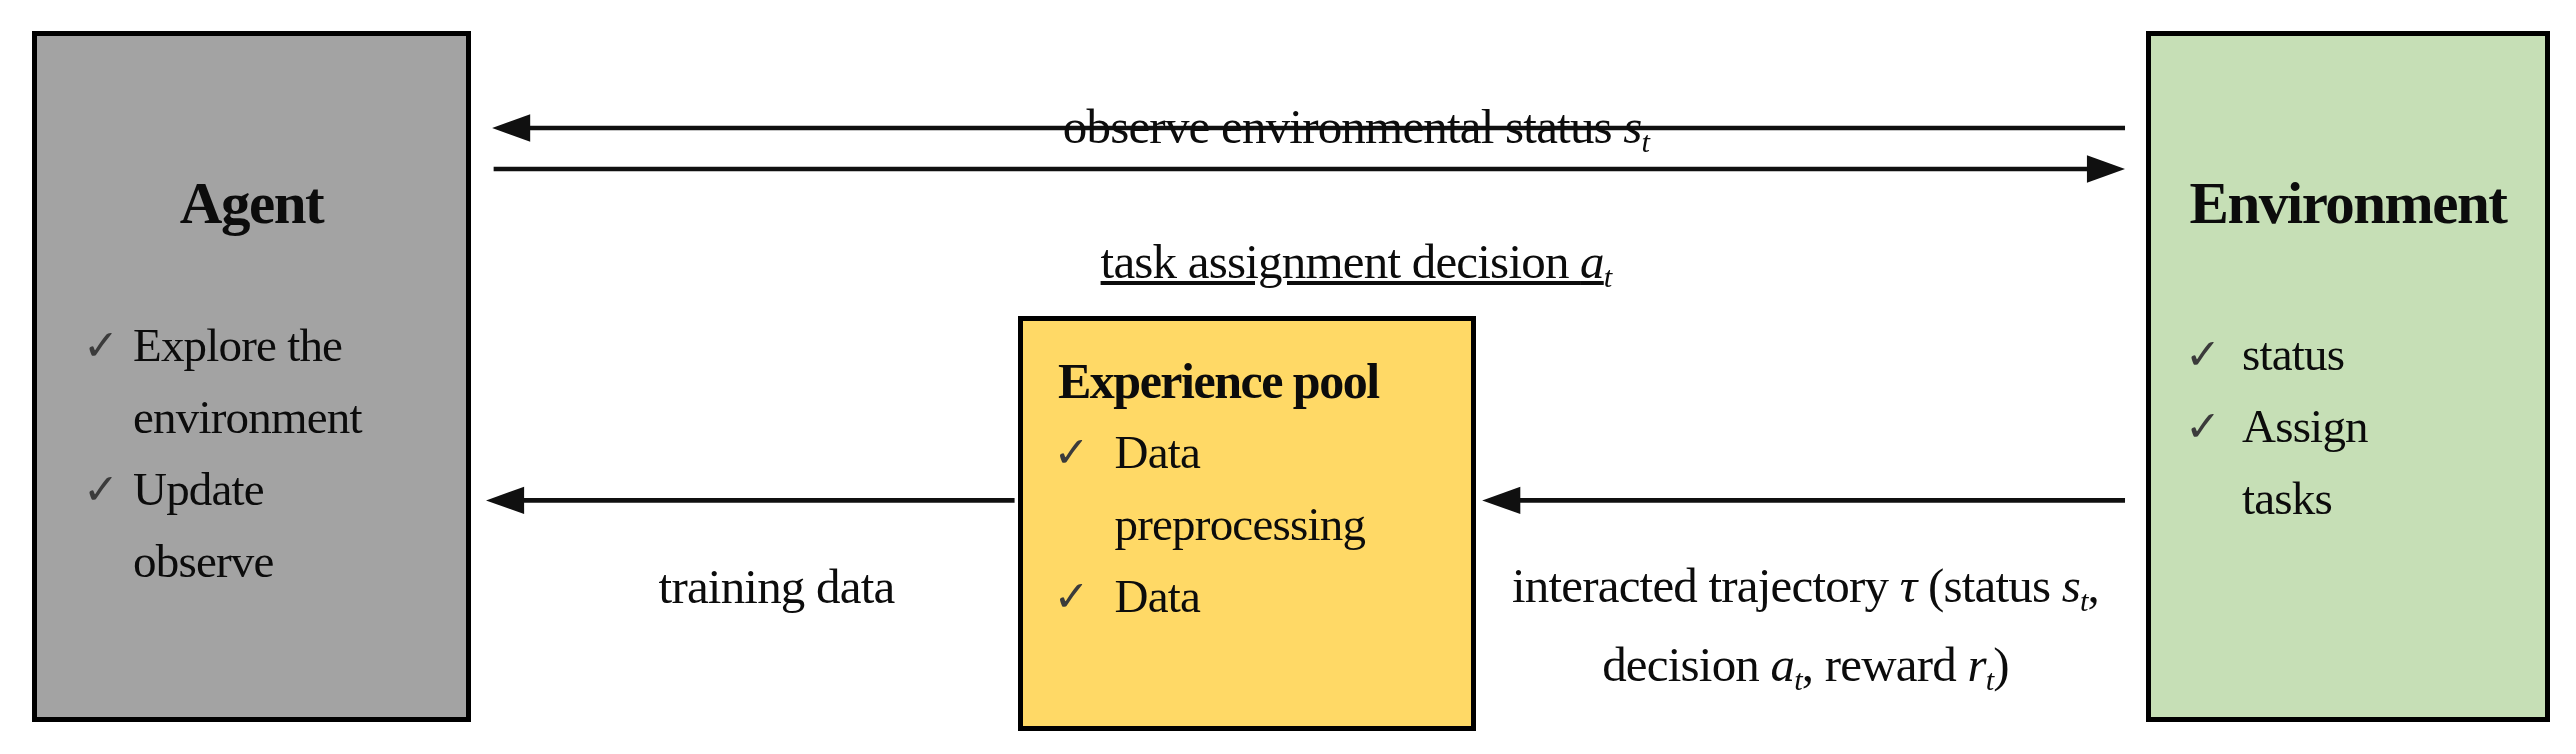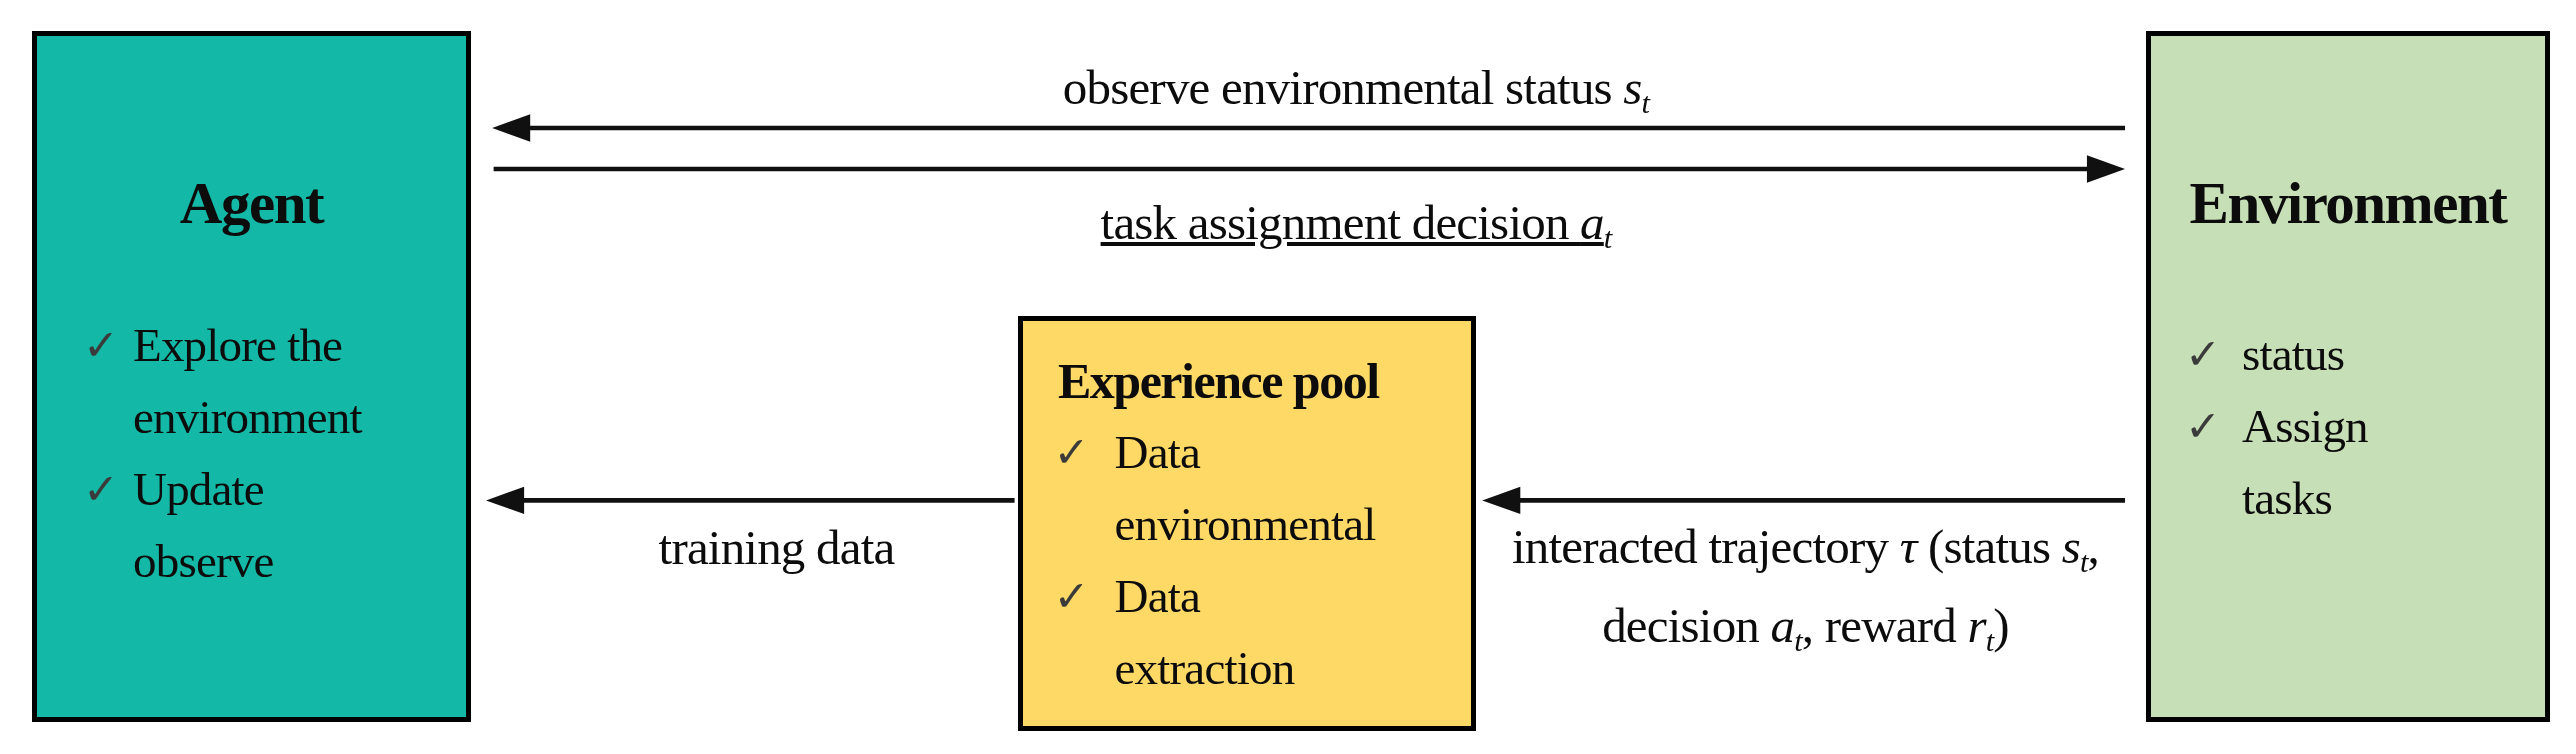--- a/index.html
+++ b/index.html
@@ -15,21 +15,21 @@
   .arrows-layer {
     position: absolute;
     left: 0; top: 0;
     width: 2576px; height: 754px;
   }
   .box {
     position: absolute;
     border: 5.3px solid #000000;
     box-sizing: border-box;
   }
-  .box-agent       { left: 32px;   top: 31px;  width: 439px; height: 691px; background: #14b8a6; }
+  .box-agent       { left: 32px;   top: 31px;  width: 439px; height: 691px; background: #a3a3a3; }
   .box-environment { left: 2146px; top: 31px;  width: 404px; height: 691px; background: #c6dfb6; }
   .box-experience  { left: 1018px; top: 316px; width: 458px; height: 415px; background: #ffd966; }
 
   .box-title {
     position: absolute;
     font-weight: bold;
     letter-spacing: -1.5px;
     white-space: nowrap;
   }
   .title-agent, .title-environment {
@@ -69,20 +69,21 @@
   .list-experience .check  { width: 61px; }
   .item-text .line { display: block; }
 
   .arrow-label {
     position: absolute;
     font-size: 49px;
     line-height: 69px;
     letter-spacing: -0.8px;
     text-align: center;
     white-space: nowrap;
+    margin-top: 39px;
   }
   .label-observe  { left: 838px; width: 1036px; top: 53px; }
   .label-task     { left: 838px; width: 1036px; top: 188px; text-decoration: underline; }
   .label-training { left: 533px;  width: 487px;  top: 513px; }
   .label-trajectory {
     left: 1493px; width: 625px; top: 515px;
     line-height: 64px;
     white-space: normal;
   }
   .math-var { font-style: italic; }
@@ -136,28 +137,27 @@
     </div>
   </div>
 
   <div class="box box-experience">
     <div class="box-title title-experience">Experience pool</div>
     <div class="check-list list-experience">
       <div class="list-item">
         <span class="check">✓</span>
         <span class="item-text">
           <span class="line">Data</span>
-          <span class="line">environmental</span>
+          <span class="line">preprocessing</span>
         </span>
       </div>
       <div class="list-item">
         <span class="check">✓</span>
         <span class="item-text">
           <span class="line">Data</span>
-          <span class="line">extraction</span>
         </span>
       </div>
     </div>
   </div>
 
   <div class="box box-environment">
     <div class="box-title title-environment">Environment</div>
     <div class="check-list list-environment">
       <div class="list-item">
         <span class="check">✓</span>

